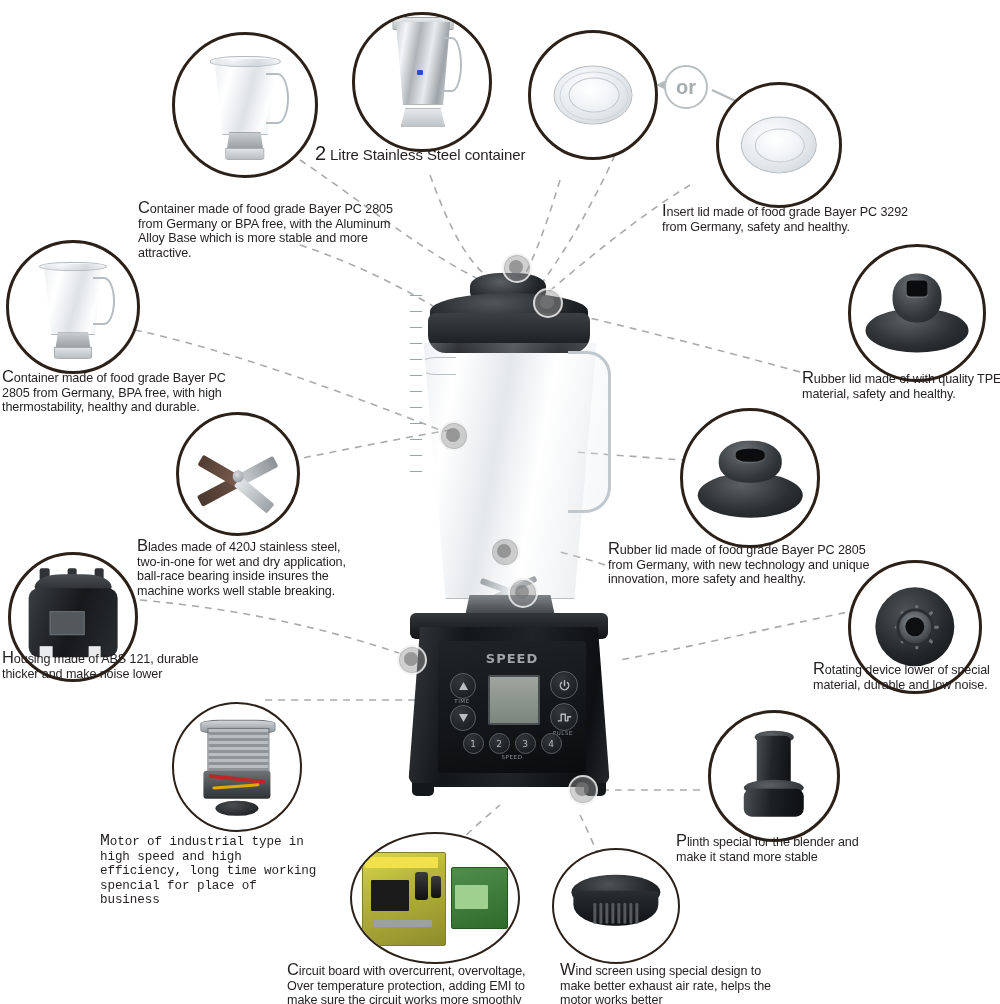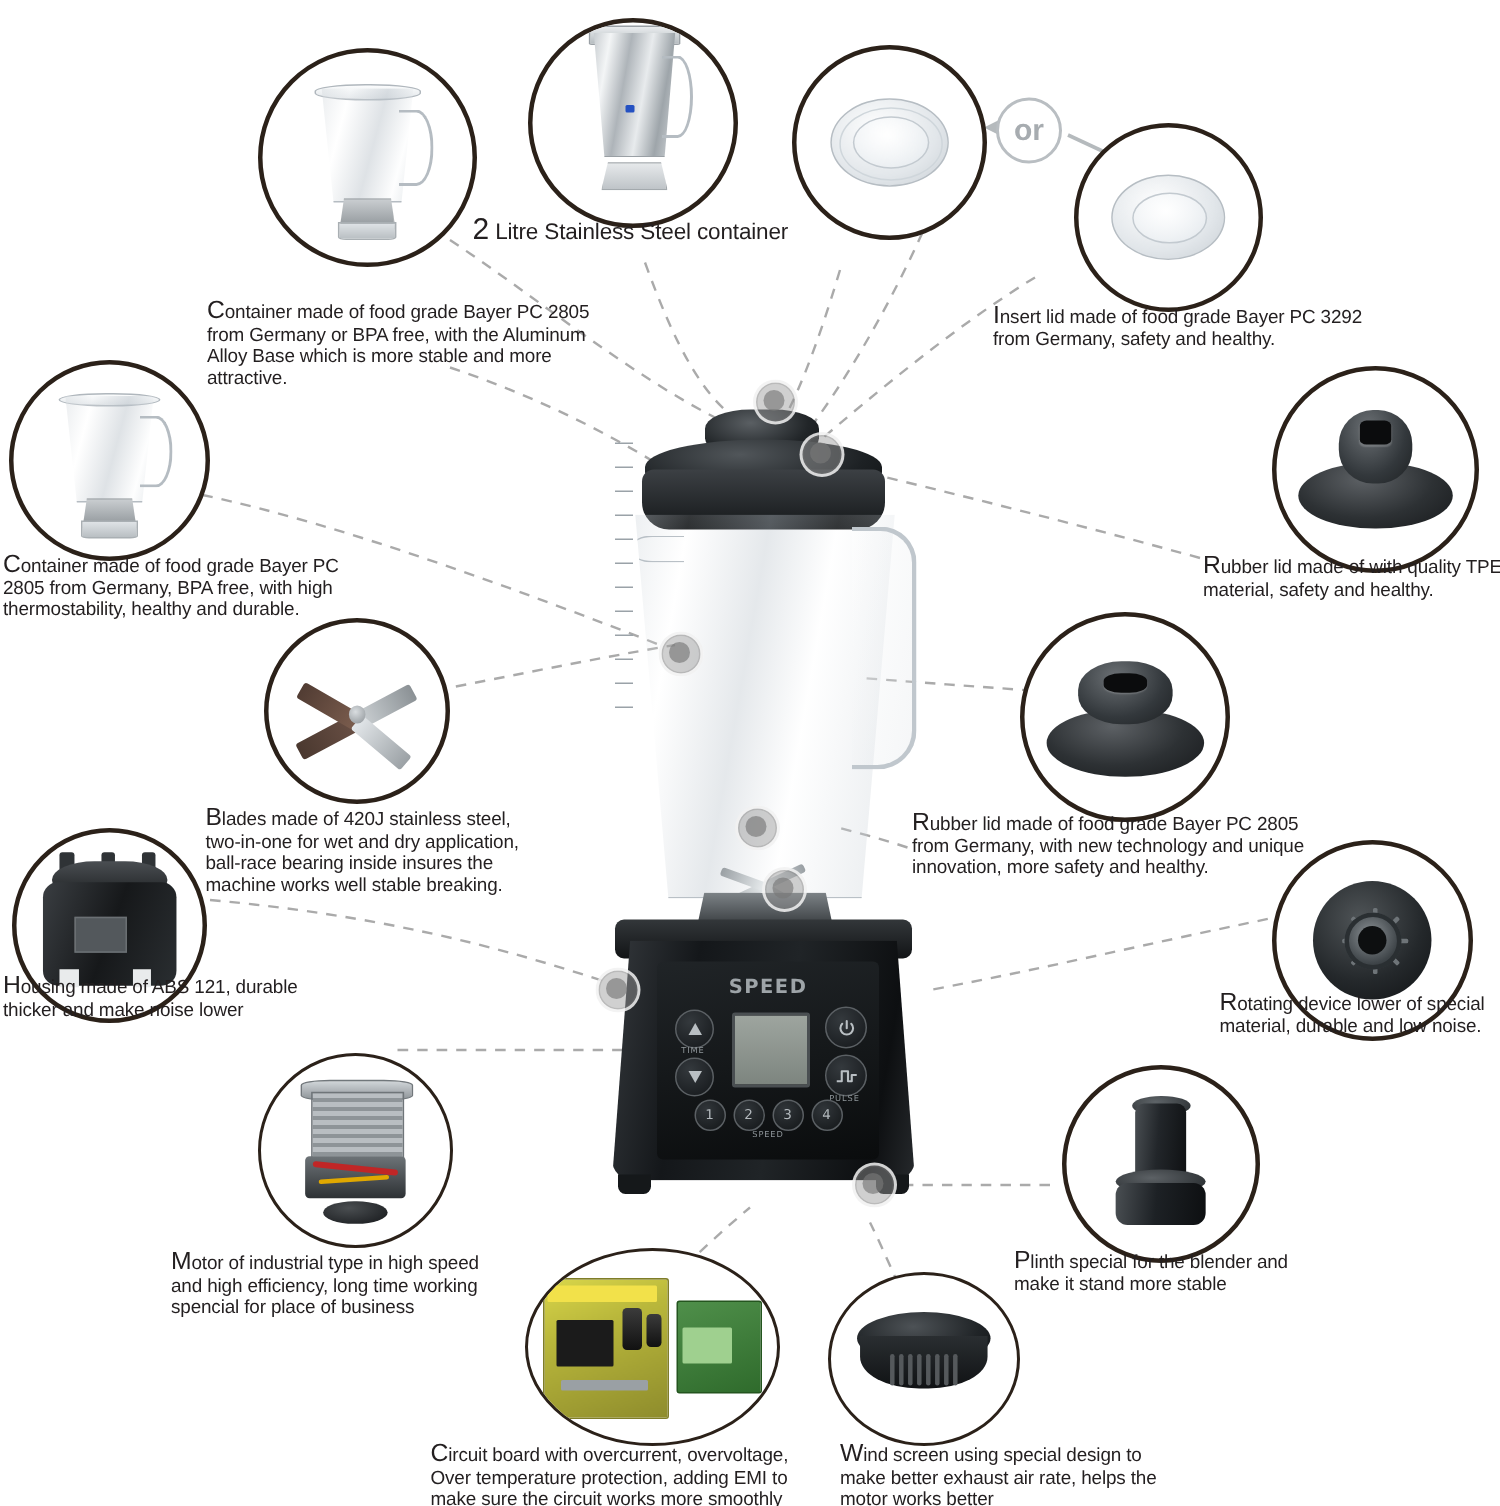--- a/index.html
+++ b/index.html
@@ -698,21 +698,21 @@
   </div>
 
   <div class="caption" style="left:2px;top:638px;width:210px;margin-top:12px;">
     <span class="cap">H</span><span>ousing made of ABS 121, durable thicker and make noise lower</span>
   </div>
 
   <div class="caption" style="left:813px;top:661px;width:190px;">
     <span class="cap">R</span><span>otating device  lower of special material, durable and low noise.</span>
   </div>
 
-  <div class="caption" style="left:114px;top:834px;width:218px;">
+  <div class="caption" style="left:100px;top:834px;width:218px;font-family:Liberation Mono, monospace;">
     <span class="cap">M</span><span>otor of industrial type in high speed and high efficiency, long time working spencial for place of business</span>
   </div>
 
   <div class="caption" style="left:676px;top:833px;width:210px;">
     <span class="cap">P</span><span>linth special for the blender and make it stand more stable</span>
   </div>
 
   <div class="caption" style="left:287px;top:962px;width:248px;">
     <span class="cap">C</span><span>ircuit board with overcurrent, overvoltage, Over temperature protection, adding EMI to make sure the circuit works more smoothly</span>
   </div>

